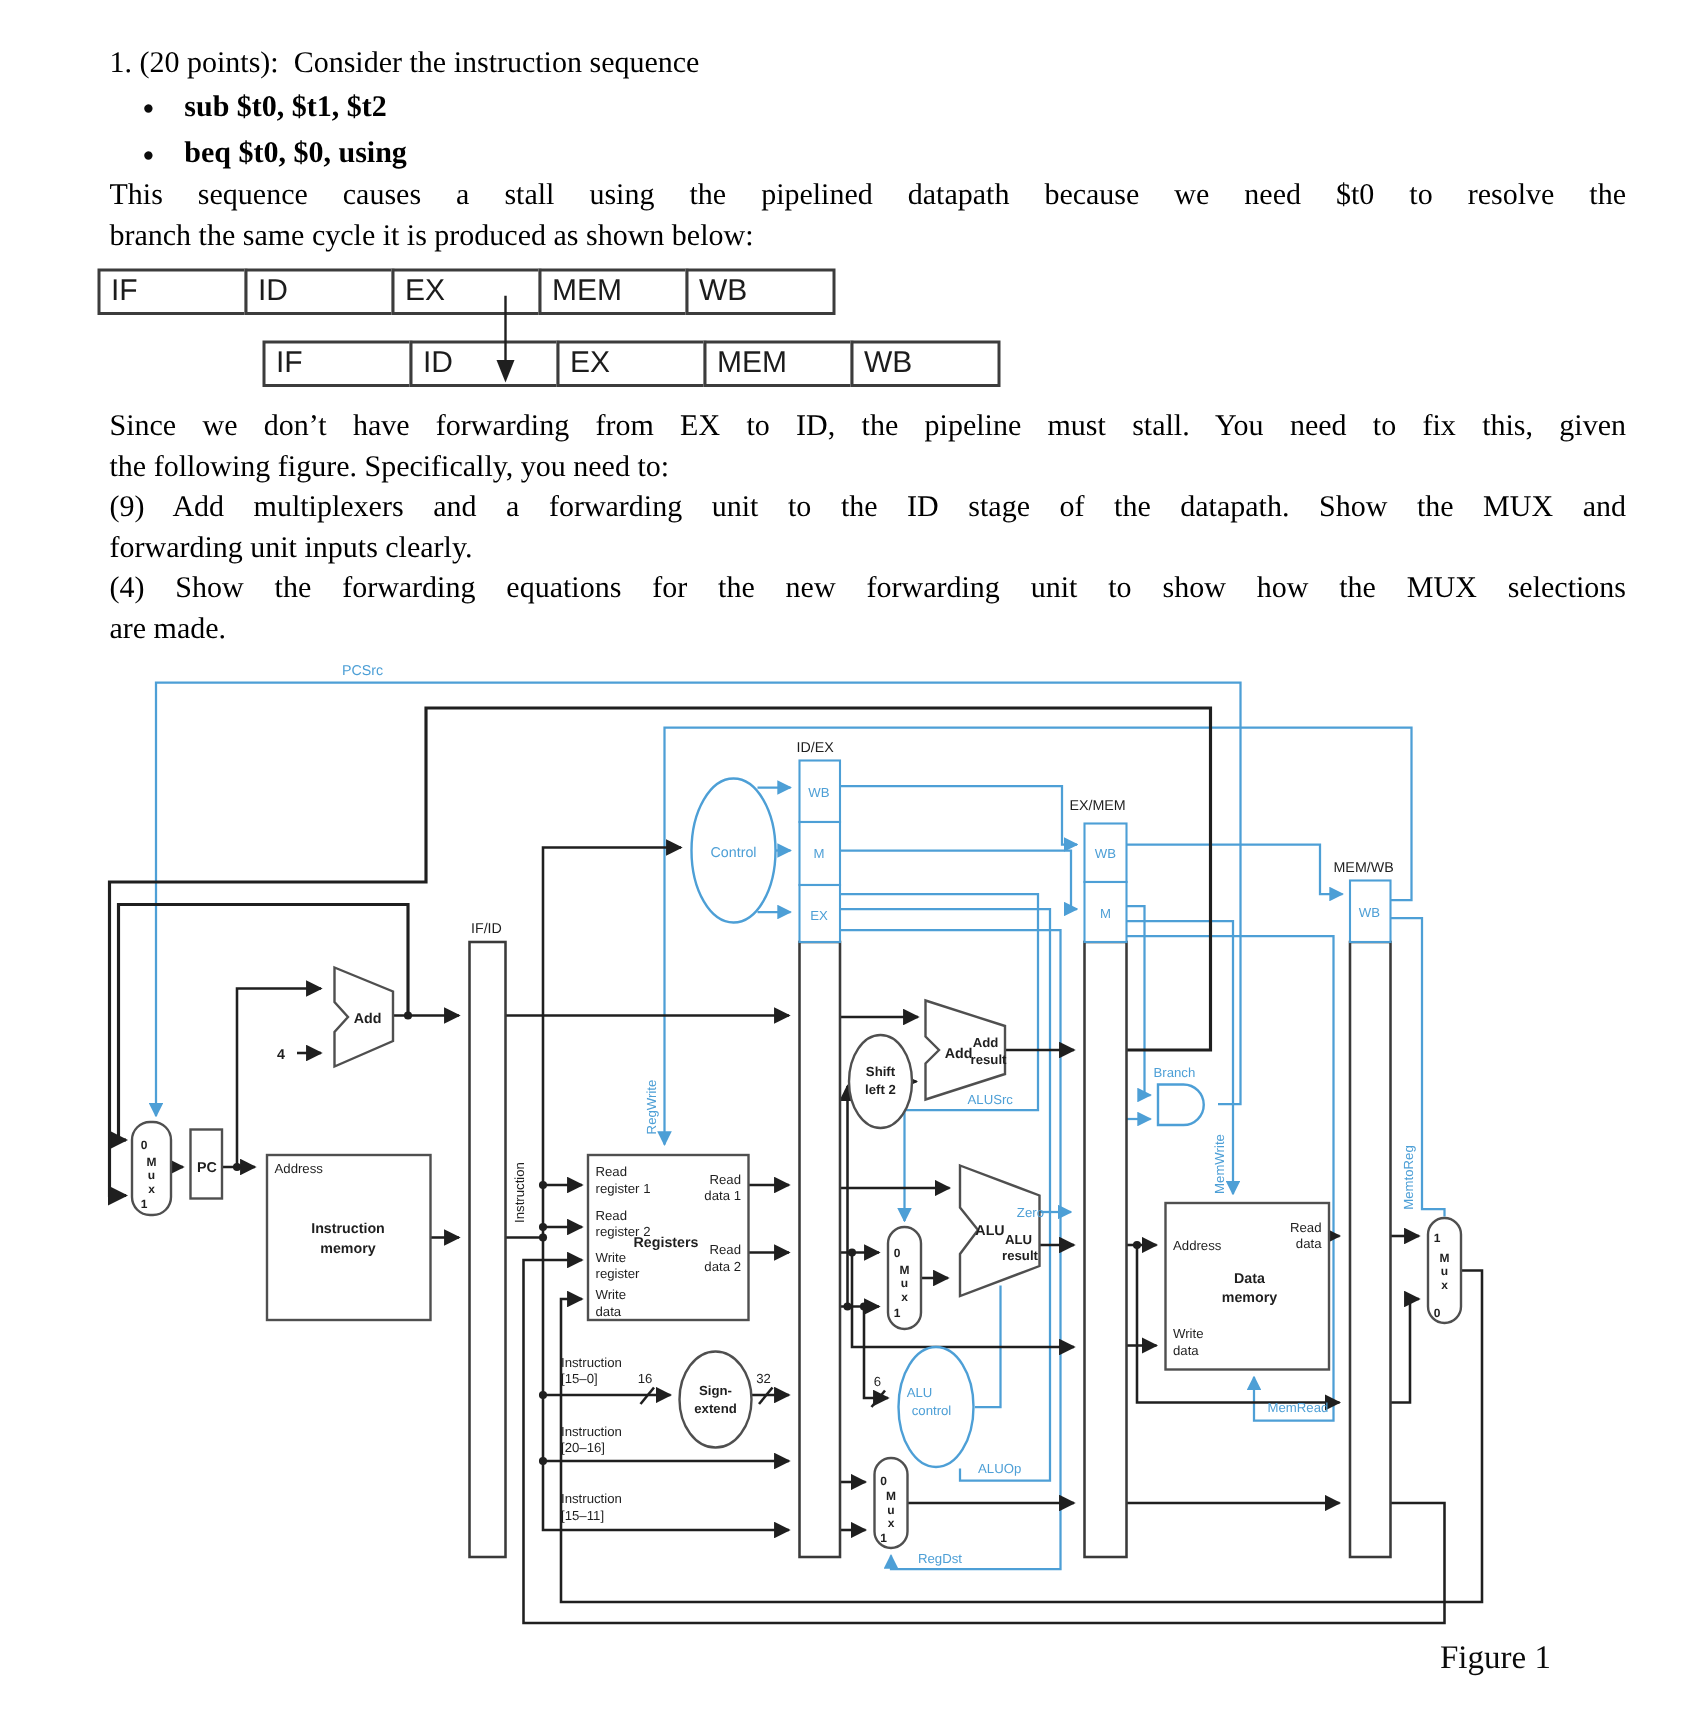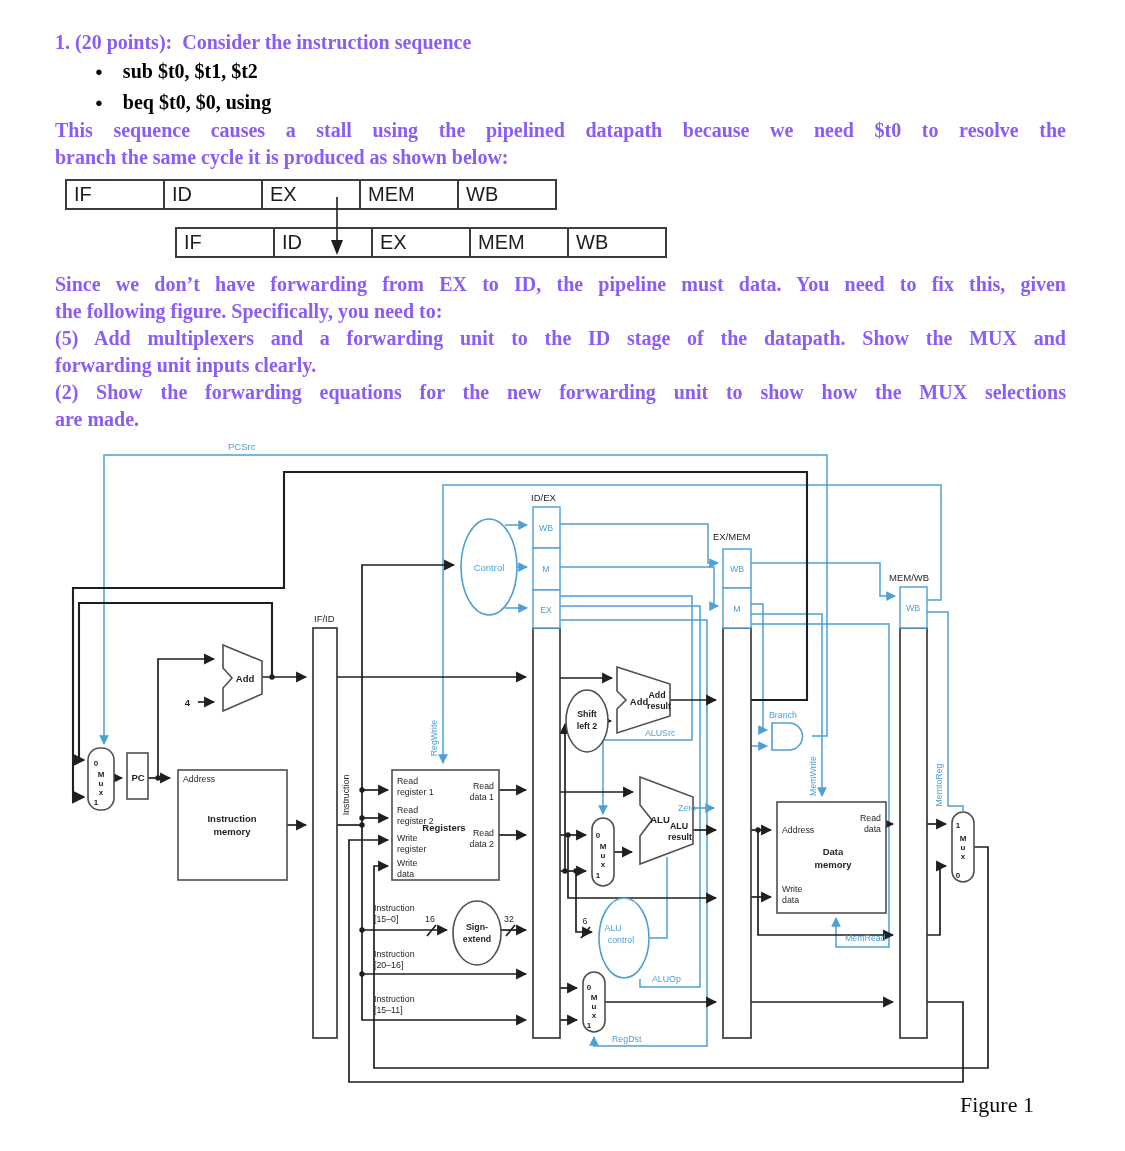--- a/index.html
+++ b/index.html
@@ -1,19 +1,19 @@
 <!DOCTYPE html>
 <html><head>
 <meta charset="utf-8">
 <style>
   html,body{margin:0;padding:0;}
   body{position:relative;width:1125px;height:1151px;background:#ffffff;overflow:hidden;
        font-family:"Liberation Serif",serif;}
-  .docline{position:absolute;left:55px;width:1011px;font-weight:700;font-size:20px;
-           color:#8b5cf6;white-space:pre-wrap;line-height:24px;}
+  .docline{position:absolute;left:73px;width:1011px;font-weight:400;font-size:20px;
+           color:#000000;white-space:pre-wrap;line-height:24px;}
   .just{text-align:justify;text-align-last:justify;}
   .bullet-row{position:absolute;left:95px;display:flex;align-items:center;}
   .bullet-glyph{font-size:13px;margin-right:20px;color:#0b0b0b;}
   .bullet-text{font-weight:700;font-size:20px;color:#000000;}
   .ptable{position:absolute;display:flex;}
   .pcell{width:100px;height:31px;border:2px solid #3c3c3c;margin-left:-2px;
          font-family:"Liberation Sans",sans-serif;font-size:20px;color:#1c1c1c;
          padding-left:7px;box-sizing:border-box;display:flex;align-items:center;background:#fff;}
   .pcell:first-child{margin-left:0;}
   #stall-arrow{position:absolute;left:330px;top:197px;}
@@ -57,25 +57,25 @@
   <div class="pcell">ID</div>
   <div class="pcell">EX</div>
   <div class="pcell">MEM</div>
   <div class="pcell">WB</div>
 </div>
 <svg id="stall-arrow" width="16" height="60">
   <line x1="7" y1="0" x2="7" y2="44" stroke="#1f1f1f" stroke-width="1.6"></line>
   <polygon points="1,43 13,43 7,58" fill="#1f1f1f"></polygon>
 </svg>
 
-<div class="docline just" style="top:272px">Since we don’t have forwarding from EX to ID, the pipeline must data. You need to fix this, given</div>
+<div class="docline just" style="top:272px">Since we don’t have forwarding from EX to ID, the pipeline must stall. You need to fix this, given</div>
 <div class="docline" style="top:299px">the following figure. Specifically, you need to:</div>
-<div class="docline just" style="top:326px">(5) Add multiplexers and a forwarding unit to the ID stage of the datapath. Show the MUX and</div>
+<div class="docline just" style="top:326px">(9) Add multiplexers and a forwarding unit to the ID stage of the datapath. Show the MUX and</div>
 <div class="docline" style="top:353px">forwarding unit inputs clearly.</div>
-<div class="docline just" style="top:380px">(2) Show the forwarding equations for the new forwarding unit to show how the MUX selections</div>
+<div class="docline just" style="top:380px">(4) Show the forwarding equations for the new forwarding unit to show how the MUX selections</div>
 <div class="docline" style="top:407px">are made.</div>
 
 <svg id="figure-svg" width="1000" height="660" viewBox="60 440 1000 660">
   <defs>
     <marker id="ab" viewBox="0 0 10 10" refX="9" refY="5" markerWidth="6.5" markerHeight="6.5" orient="auto-start-reverse">
       <path d="M0,0 L10,5 L0,10 z" fill="#1f1f1f"></path>
     </marker>
     <marker id="abl" viewBox="0 0 10 10" refX="9" refY="5" markerWidth="6.5" markerHeight="6.5" orient="auto-start-reverse">
       <path d="M0,0 L10,5 L0,10 z" fill="#4d9fd6"></path>
     </marker>

